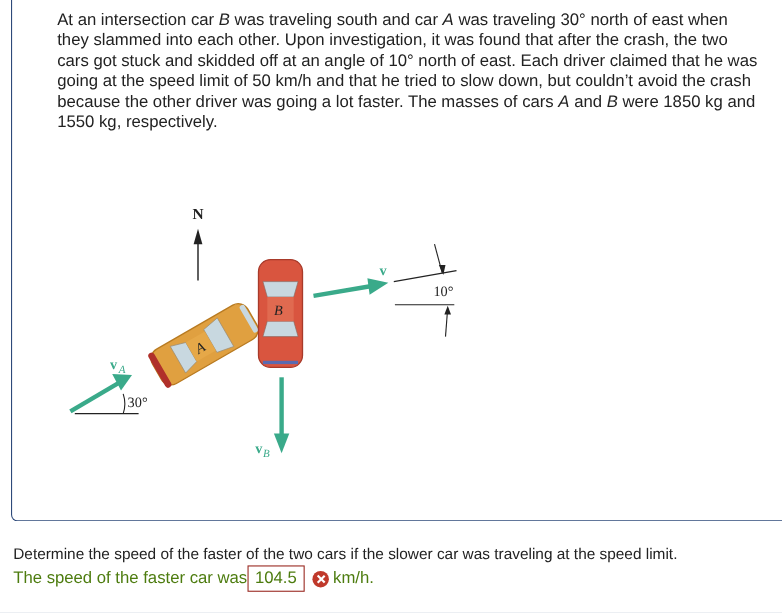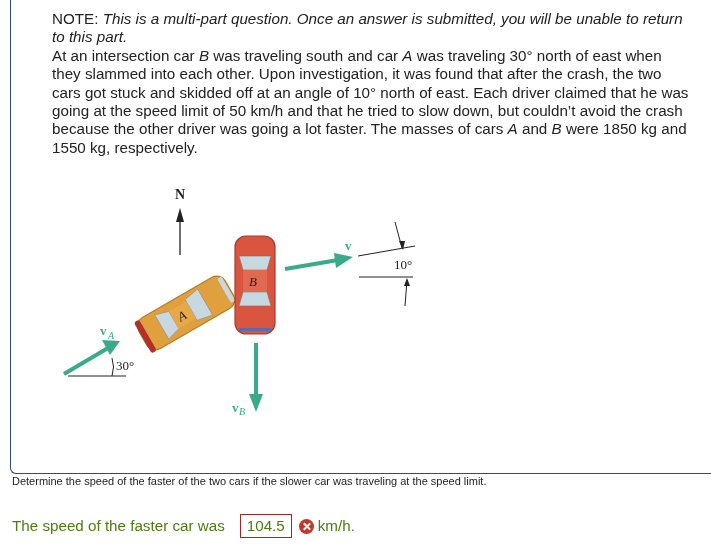--- a/index.html
+++ b/index.html
@@ -6,42 +6,38 @@
   body { width: 711px; height: 557px; position: relative; overflow: hidden;
          font-family: "Liberation Sans", sans-serif; color: #222; }
   .frame { position: absolute; left: 10px; top: -4px; width: 720px; height: 478px;
            border-left: 1.5px solid #2e4a7a; border-bottom: 1.5px solid #2e4a7a;
            border-bottom-left-radius: 6px; box-sizing: border-box; }
   .problem { position: absolute; left: 52px; top: 10px; width: 640px;
              font-size: 15.2px; line-height: 18.4px; color: #222; }
   .problem p { margin: 0; }
   .problem i { font-style: italic; }
   .figure { position: absolute; left: 40px; top: 180px; width: 420px; height: 250px; }
-  .question { position: absolute; left: 12px; top: 471px; font-size: 11px; line-height: 20px; color: #222; text-align: right; }
+  .question { position: absolute; left: 12px; top: 493px; font-size: 14px; line-height: 20px; color: #222; text-align: right; }
   .answer-line { position: absolute; left: 12px; top: 514px; font-size: 15.2px; line-height: 24px;
                  display: flex; align-items: center; color: #4d7c0f; }
-  .answer-box { display: inline-block; border: 1px solid #9a2a22; padding: 1px 6px; margin-left: 15px;
+  .answer-box { display: inline-block; border: 1px solid #9a2a22; padding: 1px 6px; margin-left: 0;
                 min-width: 36px; line-height: 20px; }
   .x-icon { display: inline-block; width: 15px; height: 15px; border-radius: 50%; background: #c0392b;
             margin-left: 7px; margin-right: 4px; position: relative; }
   .x-icon::before, .x-icon::after { content: ""; position: absolute; left: 7px; top: 3px; width: 1.8px; height: 9px;
             background: #fff; }
   .x-icon::before { transform: rotate(45deg); }
   .x-icon::after { transform: rotate(-45deg); }
 </style>
 </head>
 <body>
 
 <div class="frame"></div>
 
 <div class="problem">
-  <p>
-    <span>NOTE:</span>
-    <i>This is a multi-part question. Once an answer is submitted, you will be unable to return to this part.</i>
-  </p>
   <p><span>At an intersection car </span><i>B</i><span> was traveling south and car </span><i>A</i><span> was traveling 30° north of east when they slammed into each other. Upon investigation, it was found that after the crash, the two cars got stuck and skidded off at an angle of 10° north of east. Each driver claimed that he was going at the speed limit of 50 km/h and that he tried to slow down, but couldn’t avoid the crash because the other driver was going a lot faster. The masses of cars </span><i>A</i><span> and </span><i>B</i><span> were 1850 kg and 1550 kg, respectively.</span></p>
 </div>
 
 <div class="figure">
   <svg width="420" height="250" viewBox="0 0 420 250" xmlns="http://www.w3.org/2000/svg">
 
     <g>
       <line x1="140" y1="75" x2="140" y2="35" stroke="#222" stroke-width="1.3"></line>
       <polygon points="136,42 140,28 144,42" fill="#222"></polygon>
       <text x="135" y="19" font-family="Liberation Serif, serif" font-size="14" font-weight="bold" fill="#222">N</text>

